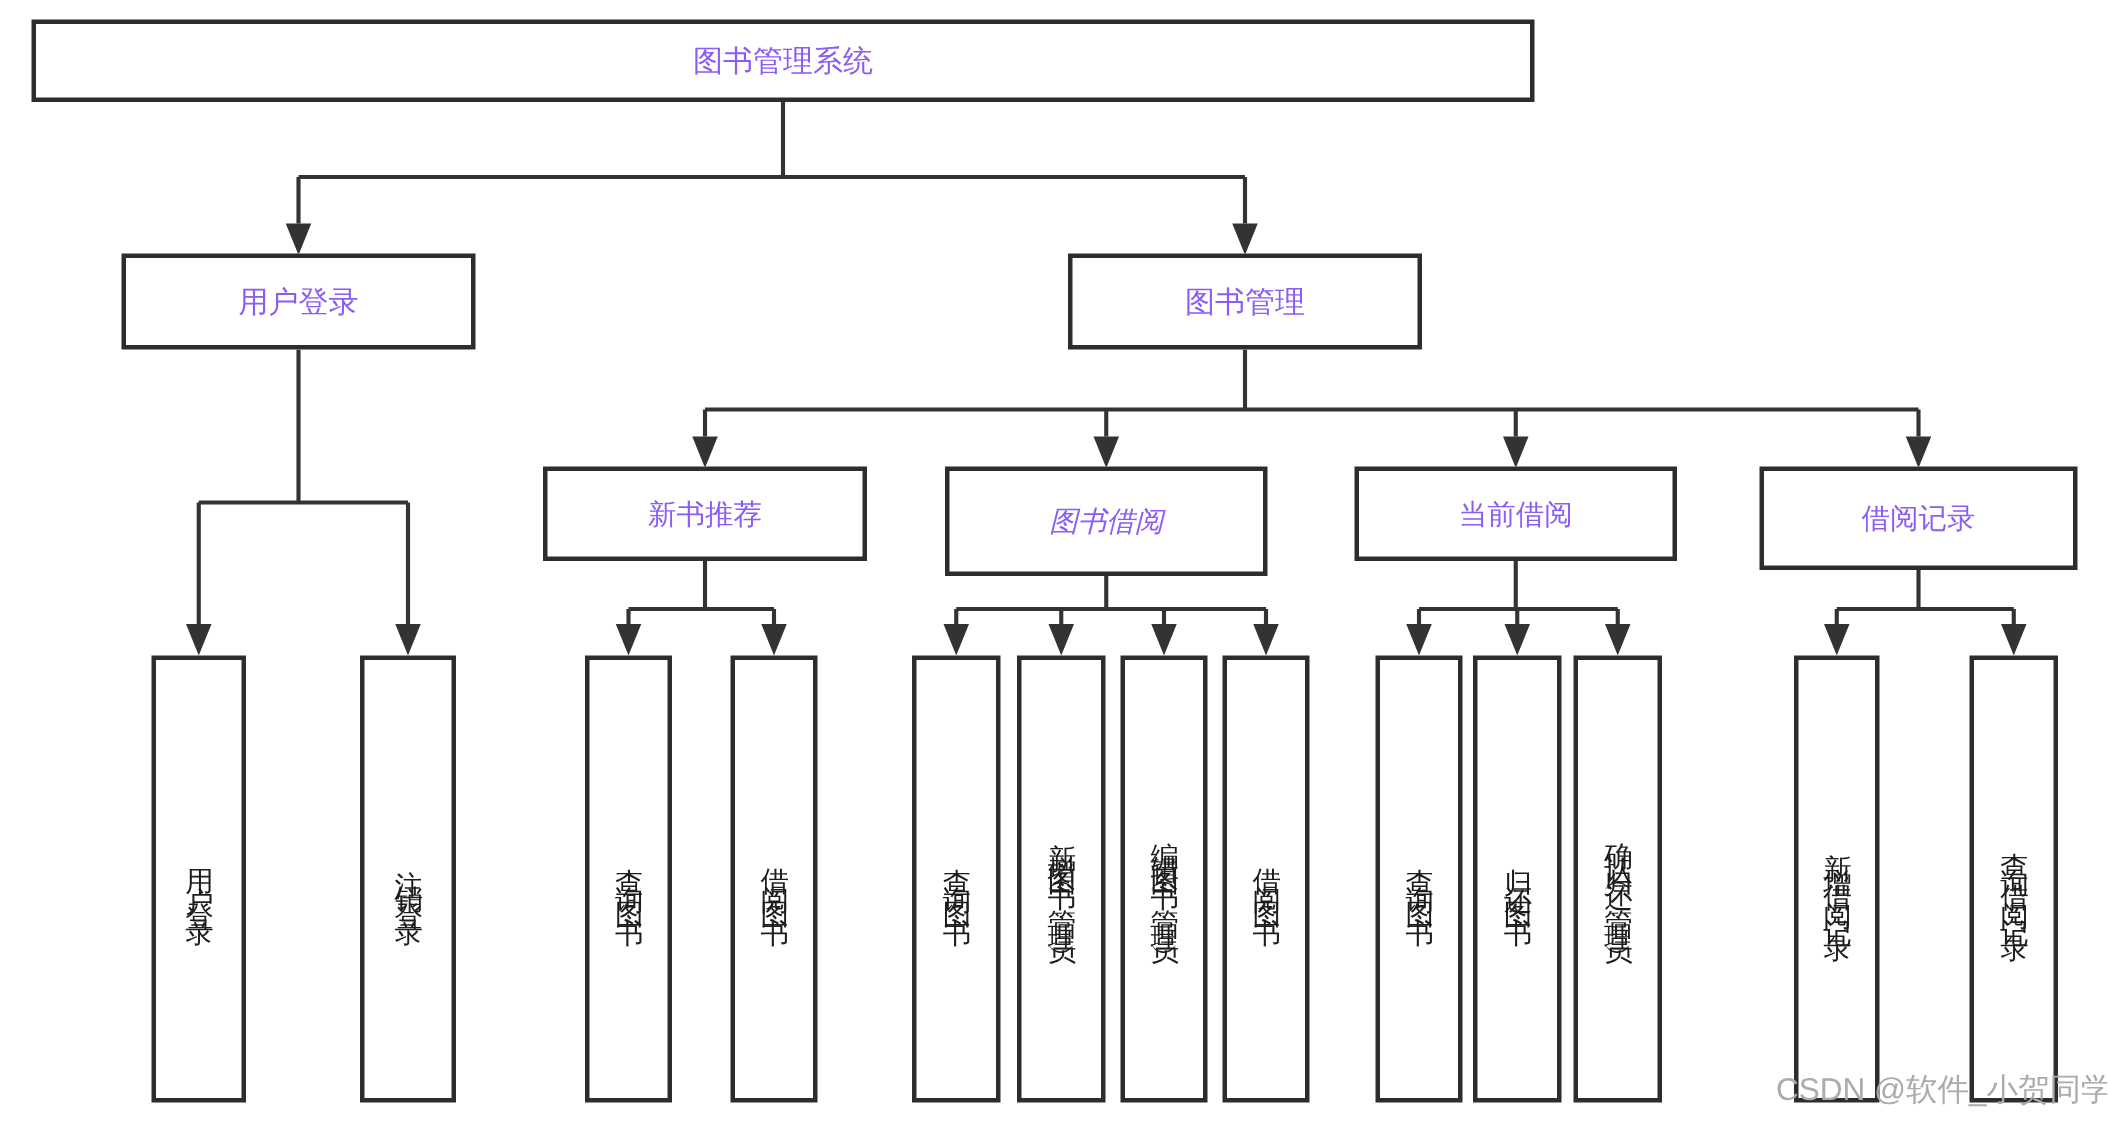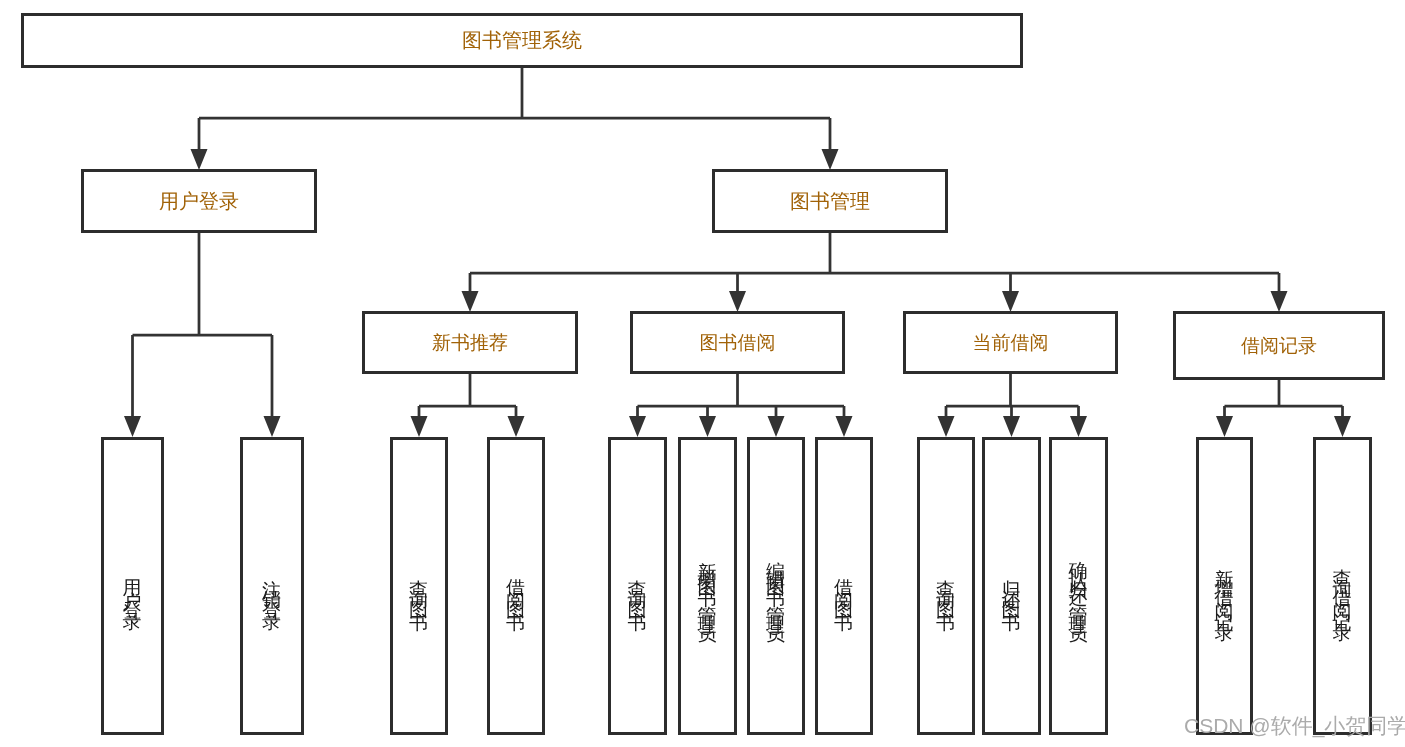--- a/index.html
+++ b/index.html
@@ -24,21 +24,21 @@
   }
   .hbox {
     position: absolute;
     box-sizing: border-box;
     background: #ffffff;
     border: 3px solid #2d2d2d;
     display: flex;
     align-items: center;
     justify-content: center;
     font-size: 20px;
-    color: #a16207;
+    color: #8b5cf6;
     z-index: 2;
     white-space: nowrap;
   }
   .vbox {
     position: absolute;
     box-sizing: border-box;
     background: #ffffff;
     border: 3px solid #2d2d2d;
     writing-mode: vertical-rl;
     text-orientation: mixed;
@@ -107,21 +107,21 @@
                M1334 416 L1351 416 L1342.5 437 Z"></path>
     </g>
   </svg>
 
   <div class="hbox" style="left:21px; top:13px; width:1002px; height:55px;">图书管理系统</div>
 
   <div class="hbox" style="left:81px; top:169px; width:236px; height:64px;">用户登录</div>
   <div class="hbox" style="left:362px; top:311px; width:216px; height:63px; font-size:19px;">新书推荐</div>
 
   <div class="hbox" style="left:712px; top:169px; width:236px; height:64px;">图书管理</div>
-  <div class="hbox" style="left:630px; top:311px; width:215px; height:63px; font-size:19px;">图书借阅</div>
+  <div class="hbox" style="left:630px; top:311px; width:215px; height:73px; font-size:19px;font-style:italic;">图书借阅</div>
   <div class="hbox" style="left:903px; top:311px; width:215px; height:63px; font-size:19px;text-align:center;">当前借阅</div>
   <div class="hbox" style="left:1173px; top:311px; width:212px; height:69px; font-size:19px;">借阅记录</div>
 
   <div class="vbox" style="left:101px; top:437px; width:63px; height:298px;">用户登录</div>
   <div class="vbox" style="left:240px; top:437px; width:64px; height:298px;">注销登录</div>
 
   <div class="vbox" style="left:390px; top:437px; width:58px; height:298px;">查询图书</div>
   <div class="vbox" style="left:487px; top:437px; width:58px; height:298px;">借阅图书</div>
 
   <div class="vbox" style="left:608px; top:437px; width:59px; height:298px;">查询图书</div>

